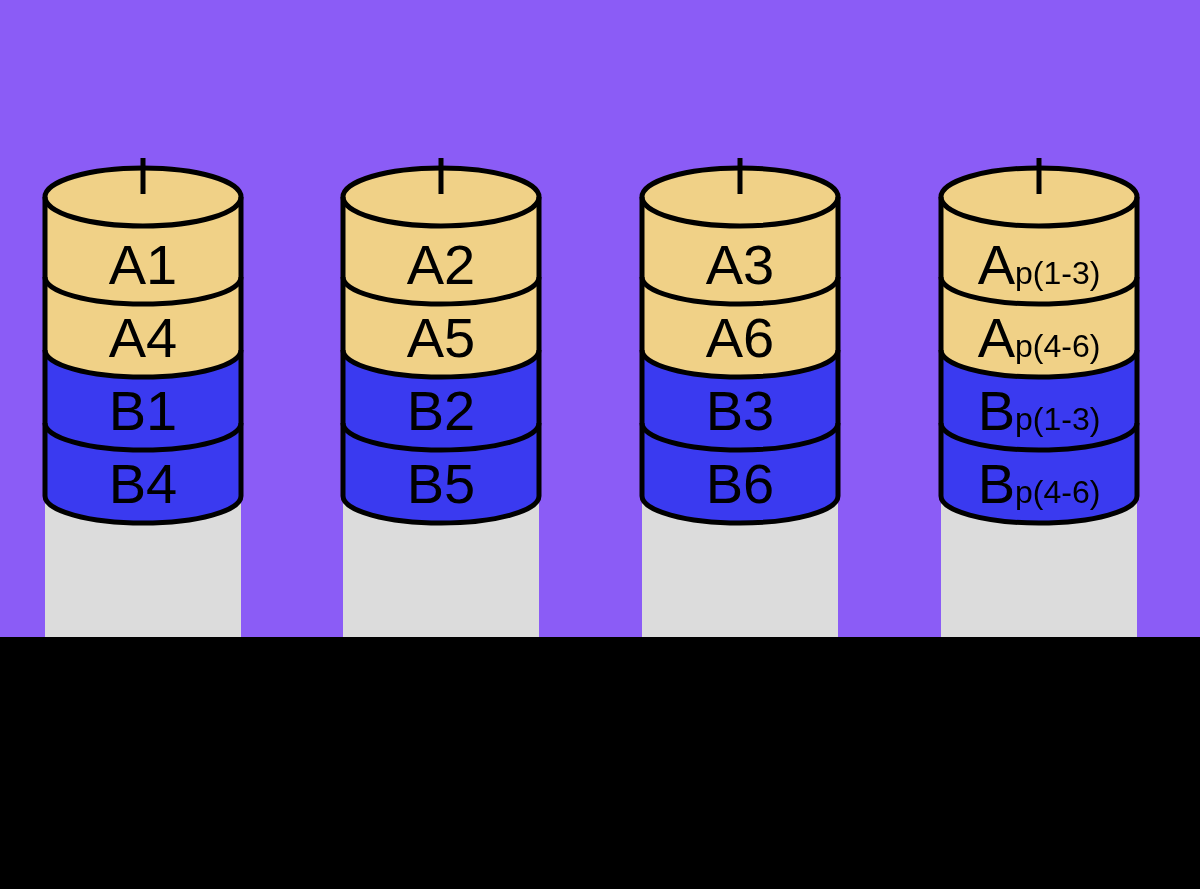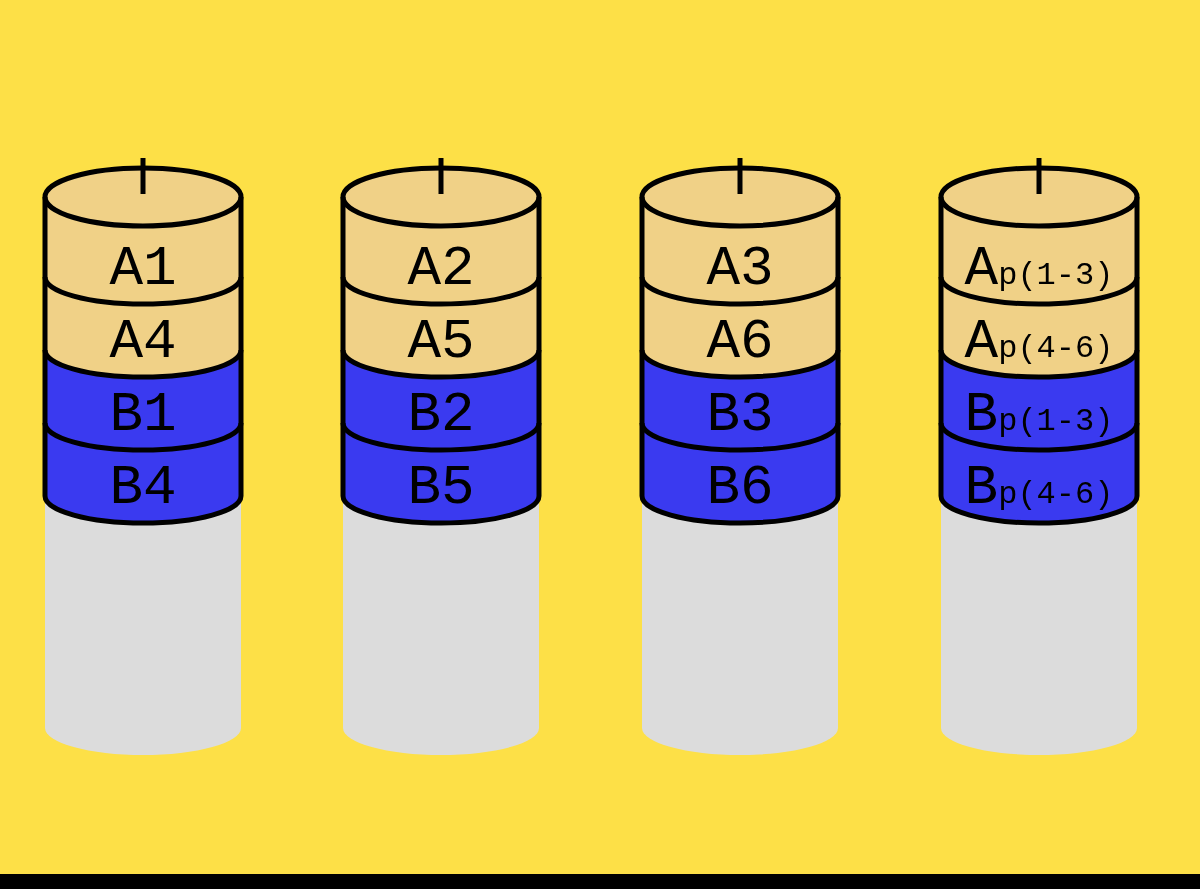--- a/index.html
+++ b/index.html
@@ -3,24 +3,24 @@
 <meta charset="utf-8">
 <style>
   html, body {
     margin: 0;
     padding: 0;
     background: #000000;
   }
   .stage {
     position: relative;
     width: 1200px;
-    height: 874px;
-    background: #fde047;
+    height: 637px;
+    background: #8b5cf6;
     overflow: hidden;
-    font-family: Liberation Mono, monospace;
+    font-family: Liberation Sans, sans-serif;
   }
   .disk {
     position: absolute;
     top: 150px;
     width: 204px;
     height: 640px;
   }
   .disk.d0 { left: 41px; }
   .disk.d1 { left: 339px; }
   .disk.d2 { left: 638px; }

